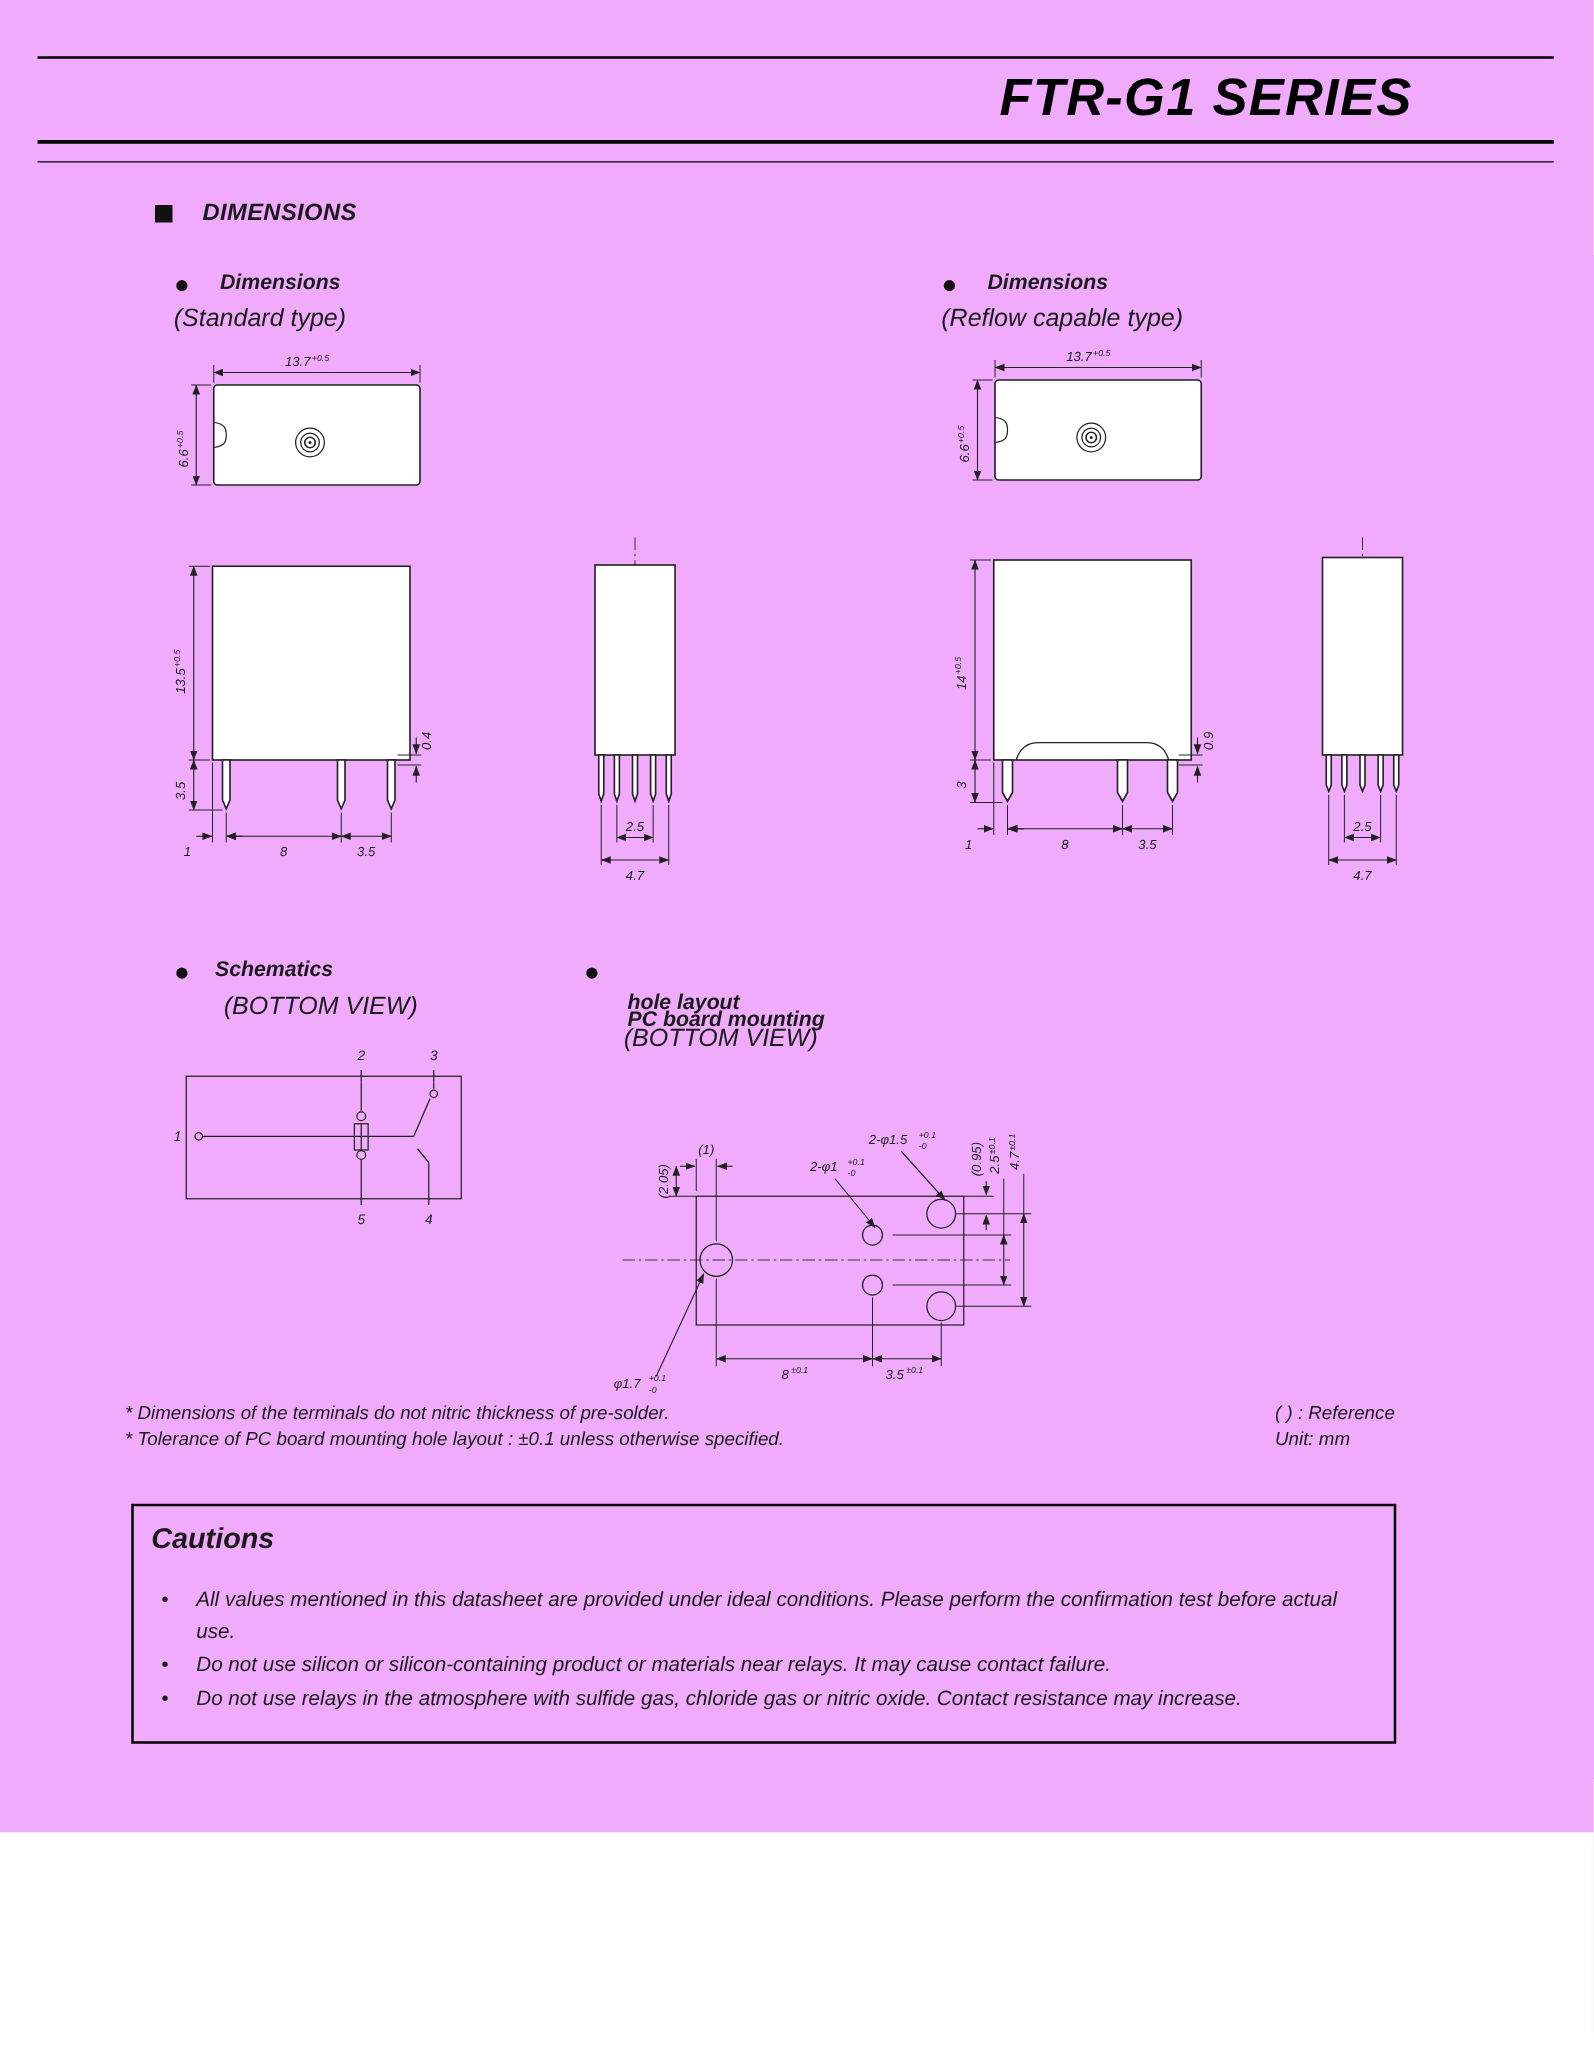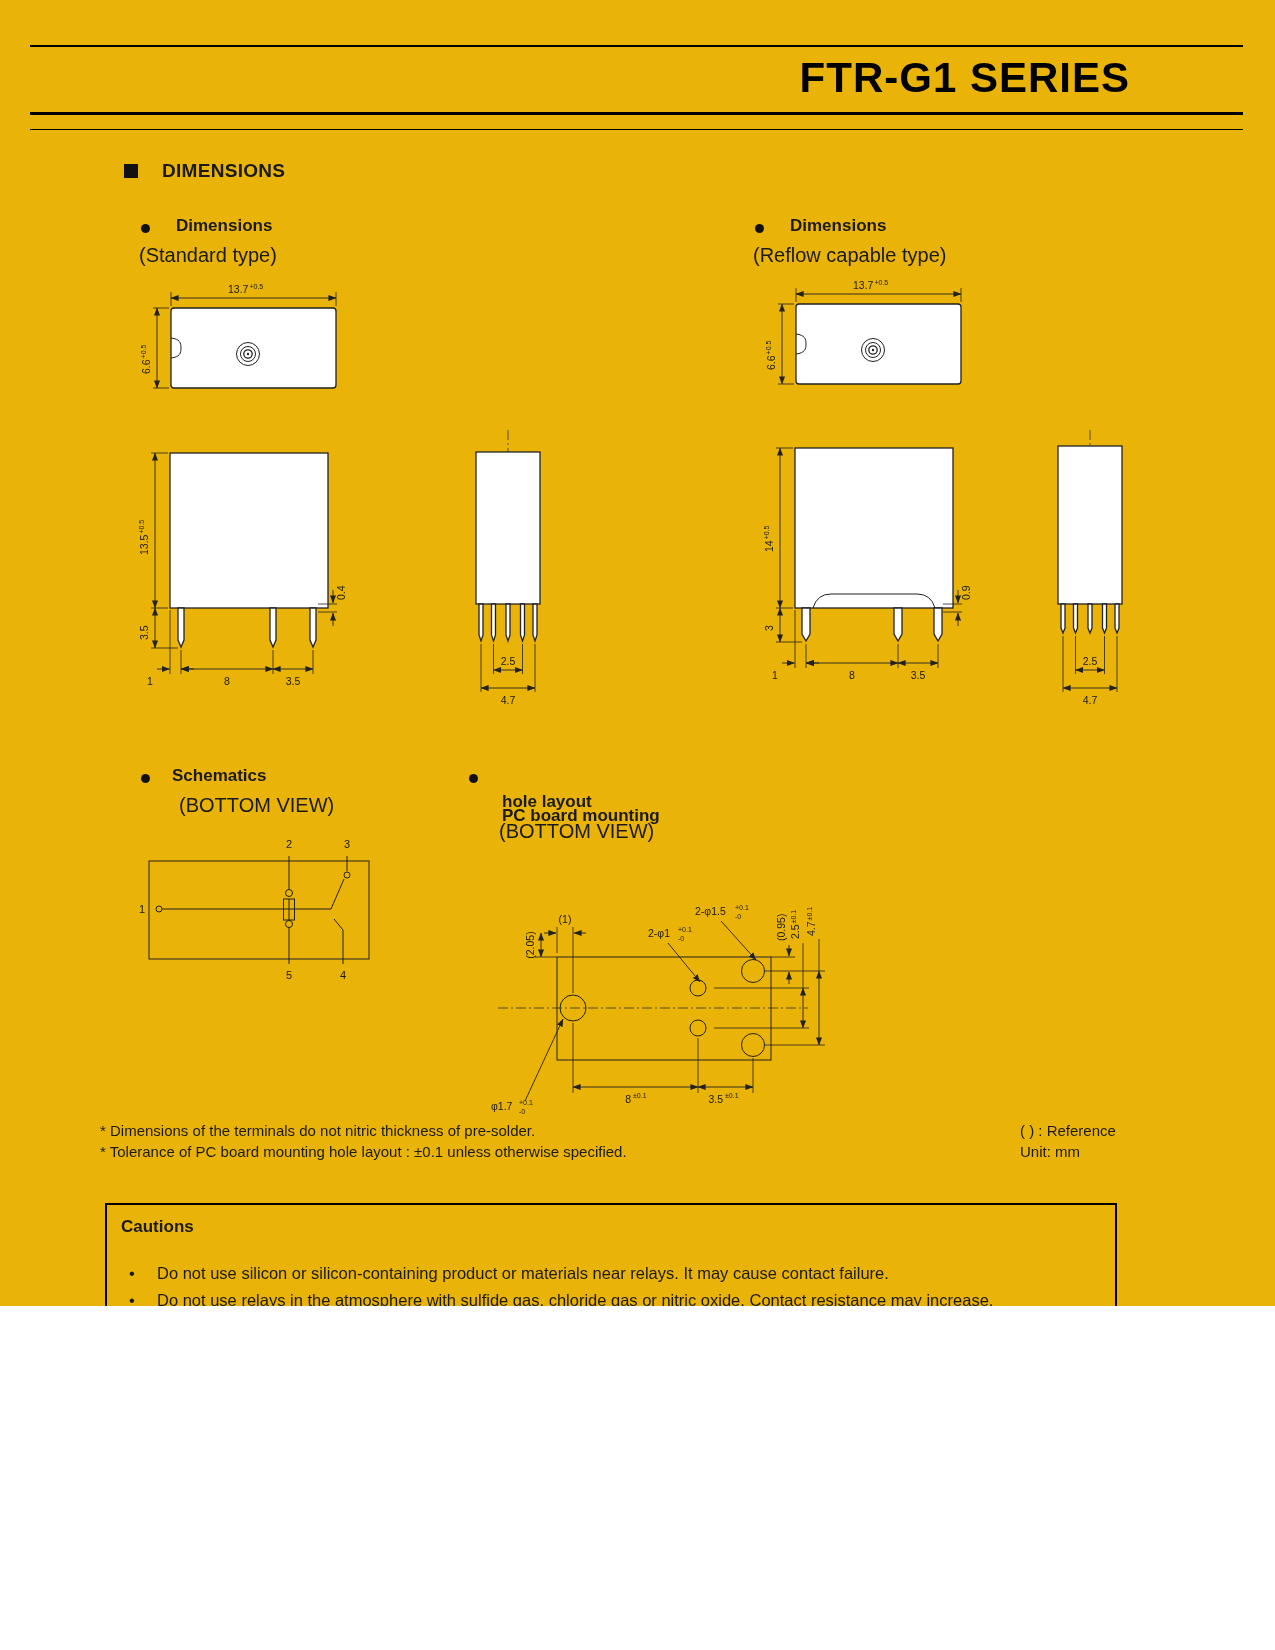--- a/index.html
+++ b/index.html
@@ -1,30 +1,30 @@
 <!DOCTYPE html>
 <html><head>
 <meta charset="utf-8">
 <style>
   * { margin:0; padding:0; box-sizing:border-box; }
   html,body { background:#fff; }
   body { font-family:"Liberation Sans", sans-serif; color:#1a1a1a; }
-  .page { position:relative; width:1275px; height:1306px; background:#eab308; overflow:hidden; }
+  .page { position:relative; width:1275px; height:1466px; background:#f0abfc; overflow:hidden;font-style:italic; }
   .abs { position:absolute; }
   .rule { position:absolute; left:30px; right:32px; background:#000; }
   .title { position:absolute; top:54px; right:145px; font-size:42px; font-weight:bold; letter-spacing:1px; color:#000; }
   .section-head { position:absolute; left:124px; top:160px; display:flex; align-items:center; gap:24px; }
   .sq { width:14px; height:14px; background:#111; }
   .section-title { font-size:19px; font-weight:bold; letter-spacing:0.3px; }
   .dot { position:absolute; width:9px; height:9px; border-radius:50%; background:#111; }
   .blk-label { position:absolute; font-size:17px; font-weight:bold; }
   .blk-sub { position:absolute; font-size:20px; }
   .foot { position:absolute; font-size:15px; line-height:21px; }
   .cautions { position:absolute; left:105px; top:1203px; width:1012px; height:192px; border:2px solid #000; padding:12px 24px 12px 14px; }
-  .cautions-title { font-size:17px; font-weight:bold; }
+  .cautions-title { font-size:23px; font-weight:bold; }
   .cautions-list { list-style:none; margin-top:24px; }
   .cautions-list li { position:relative; padding-left:36px; font-size:16.5px; line-height:25px; margin-bottom:2px; max-width:960px; }
   .cautions-list li::before { content:"\2022"; position:absolute; left:8px; top:0; }
   .pagenum { position:absolute; left:1091px; top:1505px; font-size:13.5px; color:#333; }
   svg { overflow:visible; }
   svg text { font-family:"Liberation Sans", sans-serif; fill:#1a1a1a; }
   .t { font-size:10.5px; }
   .tp { font-size:11px; }
   .ts { font-size:7px; }
   .ol { fill:none; stroke:#222; stroke-width:1.3; }
@@ -319,20 +319,21 @@
     <div>* Tolerance of PC board mounting hole layout : ±0.1 unless otherwise specified.</div>
   </div>
   <div class="foot" style="left:1020px;top:1120px">
     <div>( ) : Reference</div>
     <div>Unit: mm</div>
   </div>
 
   <div class="cautions">
     <div class="cautions-title">Cautions</div>
     <ul class="cautions-list">
+      <li>All values mentioned in this datasheet are provided under ideal conditions. Please perform the confirmation test before actual use.</li>
       <li>Do not use silicon or silicon-containing product or materials near relays. It may cause contact failure.</li>
       <li>Do not use relays in the atmosphere with sulfide gas, chloride gas or nitric oxide. Contact resistance may increase.</li>
     </ul>
   </div>
 
   <div class="pagenum">5</div>
 
 </div>
 
 </body></html>

